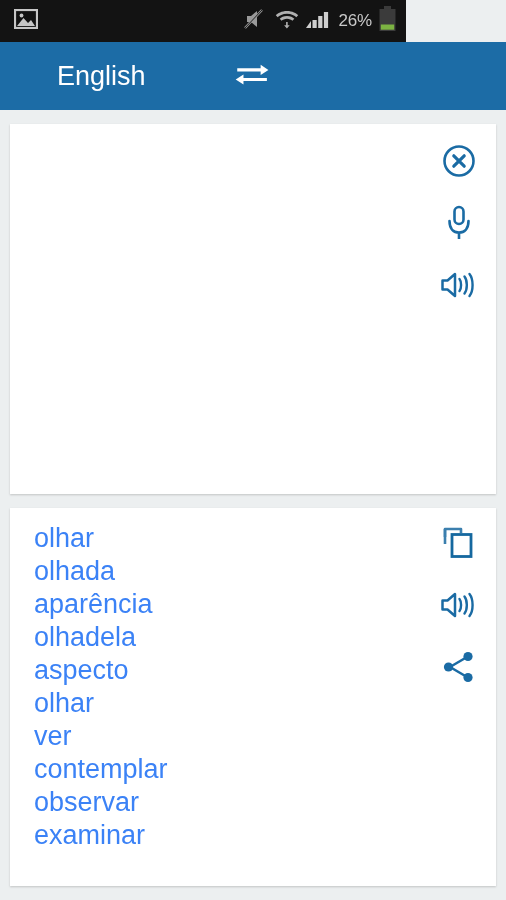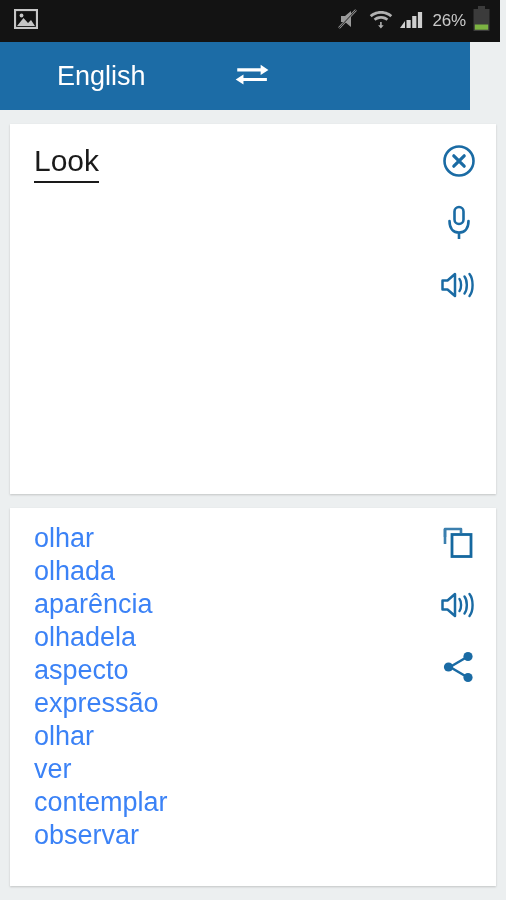--- a/index.html
+++ b/index.html
@@ -13,21 +13,21 @@
     background: #eceff0;
     font-family: "Liberation Sans", sans-serif;
     overflow: hidden;
     position: relative;
   }
 
   
   .statusbar {
     position: absolute;
     top: 0; left: 0;
-    width: 500px;
+    width: 406px;
     height: 42px;
     background: #131313;
     display: flex;
     align-items: center;
     box-sizing: border-box;
     padding: 0 10px 0 14px;
   }
   .sb-left { display: flex; align-items: center; gap: 8px; }
   .sb-right { display: flex; align-items: center; gap: 7px; margin-left: auto; }
   .sb-icon { display: block; }
@@ -44,21 +44,21 @@
     line-height: 1;
     padding-left: 5px;
     padding-bottom: 2px;
     letter-spacing: 0px;
   }
 
   
   .header {
     position: absolute;
     top: 42px; left: 0;
-    width: 470px;
+    width: 506px;
     height: 68px;
     background: #1c6ca6;
     display: flex;
     align-items: center;
     box-sizing: border-box;
   }
   .lang {
     color: #ffffff;
     font-size: 27px;
     line-height: 1;
@@ -201,21 +201,20 @@
     <span>
       <svg width="46" height="28" viewBox="0 0 46 28">
         <path d="M4 9 H34 V4.5 L44 11 L34 17.5 V13 H4 Z" fill="#ffffff" transform="translate(0,-2) scale(0.78) translate(4,3)"></path>
         <path d="M42 22 H12 V26.5 L2 20 L12 13.5 V18 H42 Z" fill="#ffffff" transform="translate(0,-1) scale(0.78) translate(4,5)"></path>
       </svg>
     </span>
   </span>
 </div>
 
 <div class="card card-input">
-  <div class="input-text" title="Enter text">Look</div>
   <div class="rail">
     <span class="rail-btn btn-clear">
       <span>
         <svg width="34" height="34" viewBox="0 0 34 34">
           <circle cx="17" cy="17" r="14.5" fill="none" stroke="#1a6ba4" stroke-width="2.6"></circle>
           <path d="M11.8 11.8 L22.2 22.2 M22.2 11.8 L11.8 22.2" stroke="#1a6ba4" stroke-width="3.2" stroke-linecap="round"></path>
         </svg>
       </span>
     </span>
     <span class="rail-btn btn-mic">
@@ -240,25 +239,25 @@
   </div>
 </div>
 
 <div class="card card-output">
   <div class="out-list">
       <div class="out-item">olhar</div>
       <div class="out-item">olhada</div>
       <div class="out-item">aparência</div>
       <div class="out-item">olhadela</div>
       <div class="out-item">aspecto</div>
-      <div class="out-item">expressão</div>
       <div class="out-item">olhar</div>
       <div class="out-item">ver</div>
       <div class="out-item">contemplar</div>
       <div class="out-item">observar</div>
+      <div class="out-item">examinar</div>
     </div>
   <div class="rail">
     <span class="rail-btn btn-copy">
       <span>
         <svg width="34" height="34" viewBox="0 0 34 34">
           <path d="M3 11 V3 H19 V7" fill="none" stroke="#3b7fae" stroke-width="2.6" stroke-linejoin="round"></path>
           <path d="M3 3 V18" fill="none" stroke="#3b7fae" stroke-width="2.6"></path>
           <rect x="10" y="8.5" width="19" height="22" fill="#ffffff" stroke="#15689f" stroke-width="2.8"></rect>
         </svg>
       </span>

